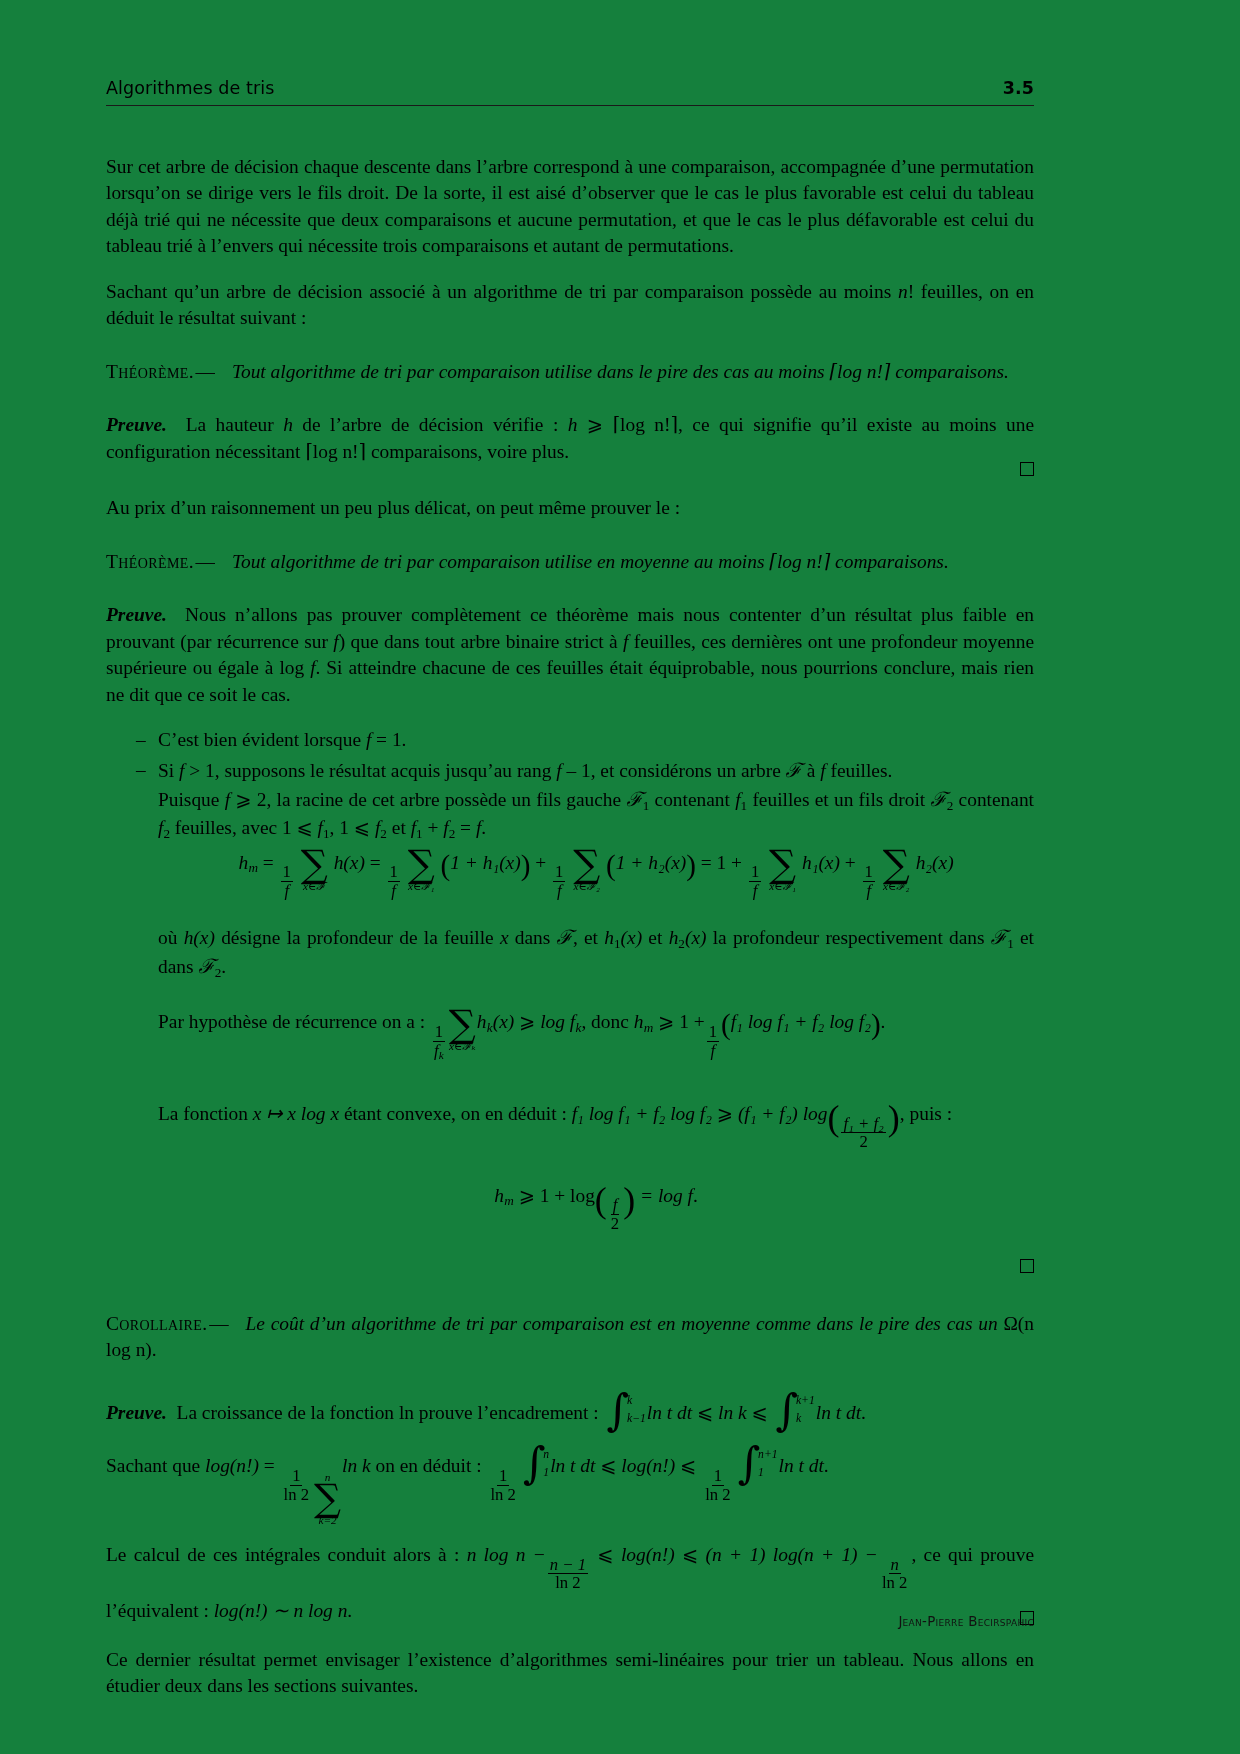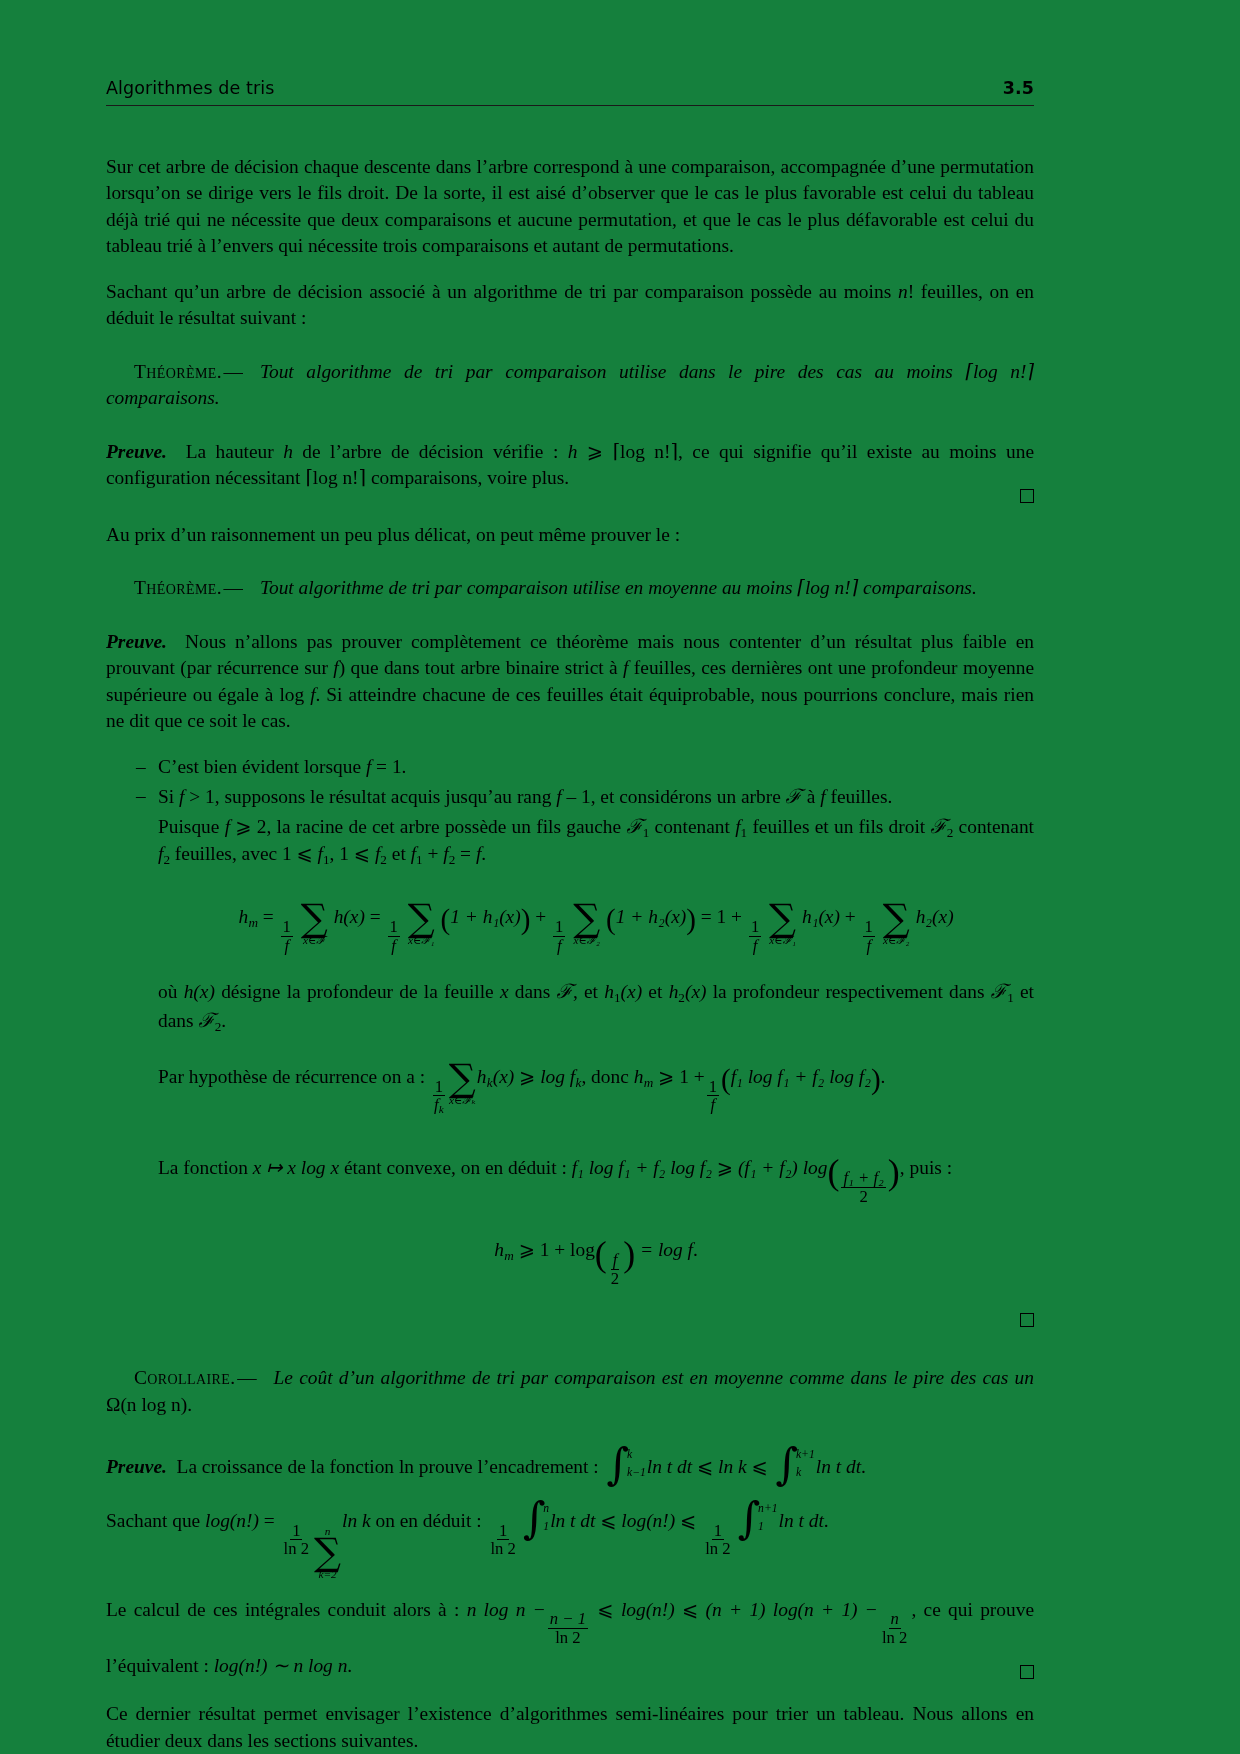--- a/index.html
+++ b/index.html
@@ -52,21 +52,20 @@
   }
   p.tx:last-child { margin-bottom: 0; }
   .gap-lg { margin-bottom: 27px !important; }
   .bi { font-weight: bold; font-style: italic; }
 
   
   .sc {
     font-variant: small-caps;
     font-feature-settings: "smcp";
     letter-spacing: 0.4px;
-    margin-left: 28px;
   }
   .sc-first { font-size: 19.4px; }
   .dash { margin: 0 3px 0 2px; }
   .stmt { font-style: italic; }
   .stmt-indent { display: inline-block; width: 14px; }
 
   
   .m { font-style: italic; font-family: "Liberation Serif", serif; }
   .mr { font-style: normal; }
   .sub {
@@ -162,21 +161,21 @@
     font-size: 1.85em;
     font-style: normal;
     vertical-align: -0.28em;
     font-family: "Liberation Serif", serif;
   }
 
   
   .display {
     text-align: center;
     font-size: 19.4px;
-    margin: 34px 0 24px 0;
+    margin: 6px 0 24px 0;
     line-height: 1.1;
   }
   .display-tight { margin: 16px 0 14px 0; }
 
   
   ul.dashlist {
     list-style: none;
     margin: 0 0 0 0;
     padding: 0 0 0 30px;
     font-size: 19.4px;
@@ -402,14 +401,15 @@
         </span>&nbsp;<span>⩽</span>&nbsp;<span class="m">log(n!)</span>&nbsp;<span>⩽</span>&nbsp;<span class="m">(n + 1) log(n + 1) −</span><span class="frac">
           <span class="num m">n</span>
           <span class="den">ln 2</span>
         </span><span>, ce qui prouve l’équivalent : </span><span class="m">log(n!) ∼ n log n</span><span>.</span></p>
     <div class="qed-line" style="margin-top:-26px;margin-bottom:22px"><span class="qed"></span></div>
 
     <p class="tx">Ce dernier résultat permet envisager l’existence d’algorithmes semi-linéaires pour trier un tableau. Nous allons en étudier deux dans les sections suivantes.</p>
 
   </div>
 
+  <div class="footer">Jean-Pierre Becirspahic</div>
 
 </div>
 
 </body></html>

